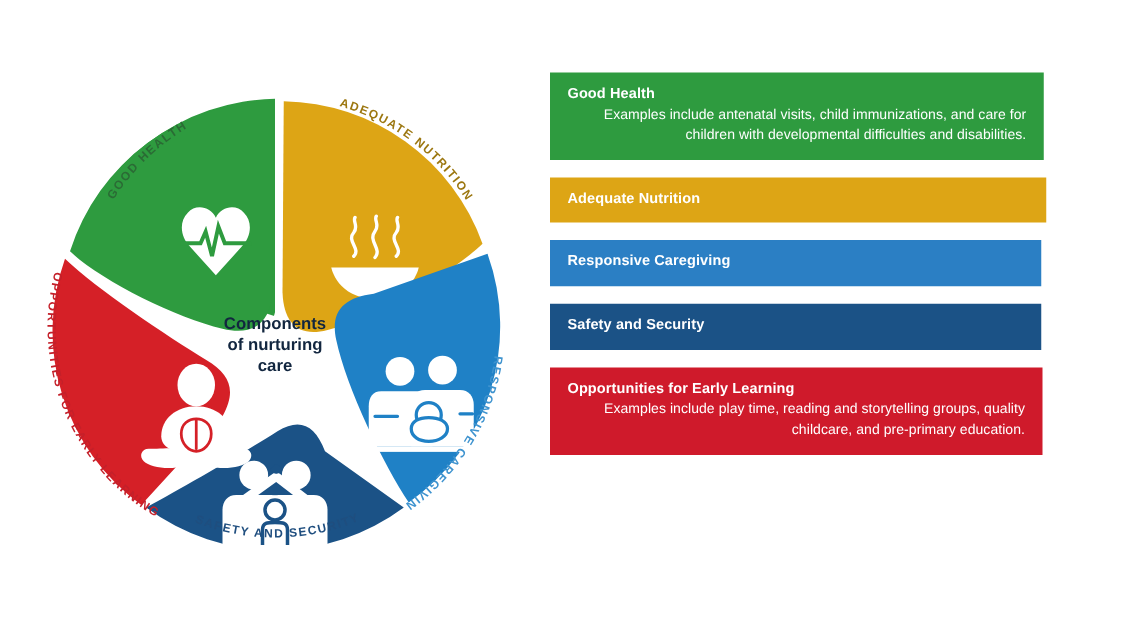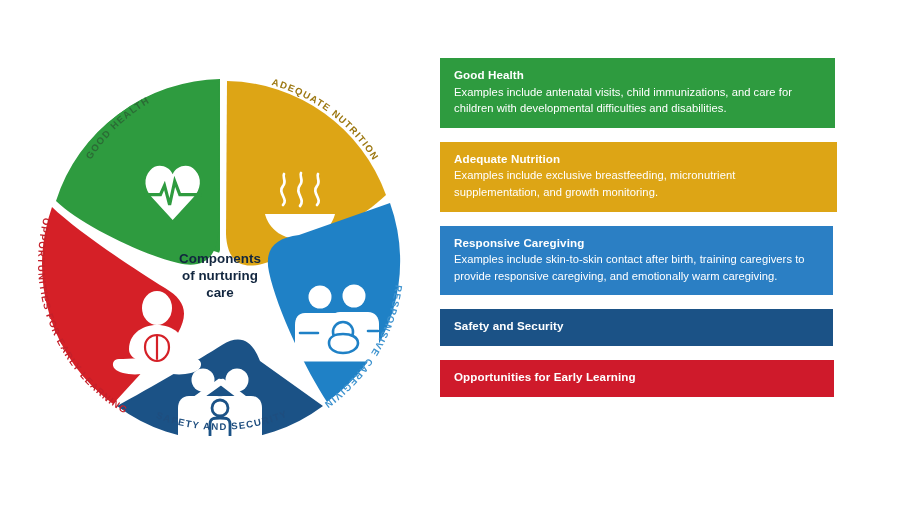--- a/index.html
+++ b/index.html
@@ -71,20 +71,21 @@
     line-height: 1.35;
     margin: 0 0 1px 0;
     letter-spacing: 0.1px;
   }
   .panel-body {
     font-size: 11.2px;
     font-weight: normal;
     line-height: 1.48;
     margin: 0;
     letter-spacing: 0.05px;
+    text-align: right;
   }
 </style>
 </head>
 <body>
 
 <div id="stage">
 
   <div id="wheel-panel">
     <svg id="wheel-svg" viewBox="0 0 400 410" xmlns="http://www.w3.org/2000/svg">
       <defs>
@@ -247,30 +248,29 @@
 
   <div id="panels">
 
     <div class="panel" style="background:#2e9b3f; width:395px;">
       <div class="panel-title">Good Health</div>
       <div class="panel-body">Examples include antenatal visits, child immunizations, and care for children with developmental difficulties and disabilities.</div>
     </div>
 
     <div class="panel" style="background:#dda515; width:397px;">
       <div class="panel-title">Adequate Nutrition</div>
-      <div class="panel-body">Examples include exclusive breastfeeding, micronutrient supplementation, and growth monitoring.</div>
     </div>
 
     <div class="panel" style="background:#2b7fc4; width:393px;">
       <div class="panel-title">Responsive Caregiving</div>
-      <div class="panel-body">Examples include skin-to-skin contact after birth, training caregivers to provide responsive caregiving, and emotionally warm caregiving.</div>
     </div>
 
     <div class="panel" style="background:#1b5286; width:393px;">
       <div class="panel-title">Safety and Security</div>
     </div>
 
     <div class="panel" style="background:#cf1a2b; width:394px;">
       <div class="panel-title">Opportunities for Early Learning</div>
+      <div class="panel-body">Examples include play time, reading and storytelling groups, quality childcare, and pre-primary education.</div>
     </div>
 
   </div>
 </div>
 
 </body></html>

